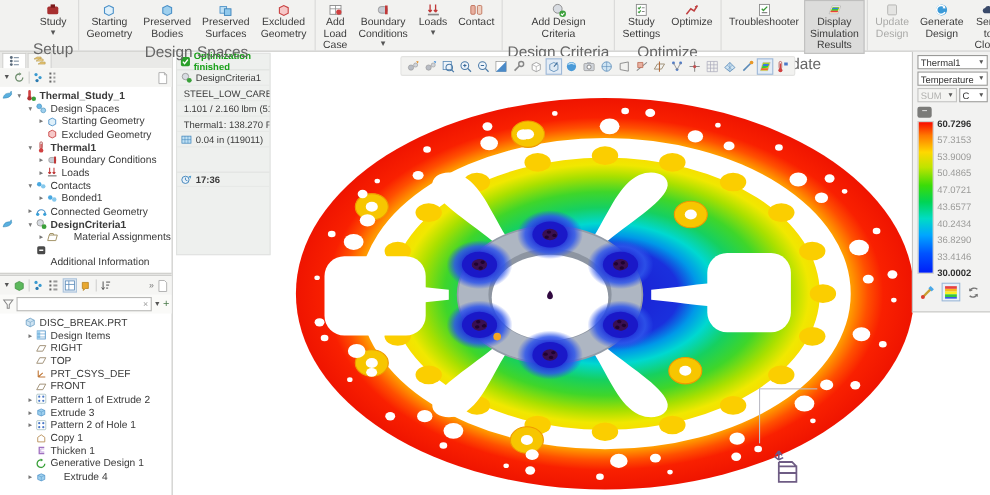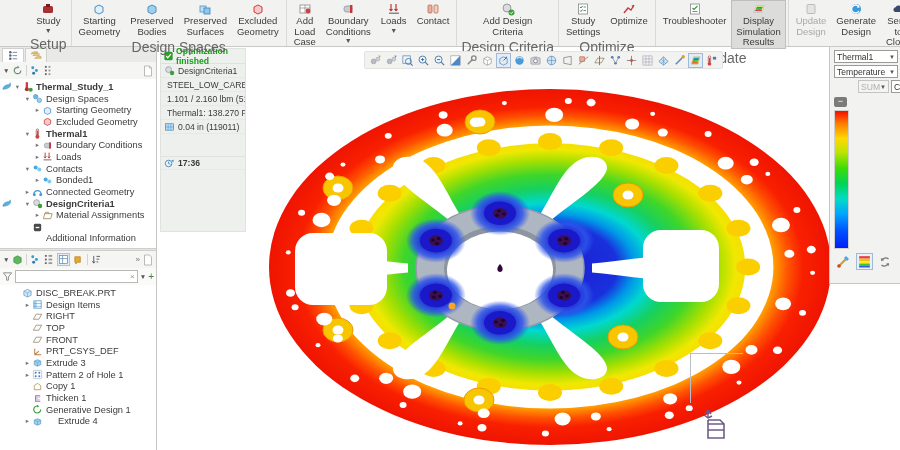--- a/index.html
+++ b/index.html
@@ -48,21 +48,21 @@
   #gfx-toolbar { position:absolute; left:364px; top:51px; height:18px; display:flex; align-items:center; gap:1px; padding:1px 3px; background:#f2f2f0; border:1px solid #e3e3e1; border-radius:2px; z-index:6; }
   .gbtn { width:15px; height:15px; display:flex; align-items:center; justify-content:center; border:1px solid transparent; }
   .gbtn.sel { border-color:#9fb9d8; background:#e3ecf6; }
 
   
   #right-panel { position:absolute; left:829px; top:47px; width:71px; height:237px; background:#f2f2f1; border-left:1px solid #c6c6c4; border-bottom:1px solid #c6c6c4; z-index:6; padding:3px 2px 0 4px; }
   .combo { height:13px; background:#fff; border:1px solid #9a9a98; display:flex; align-items:center; font-size:8.6px; color:#333; padding:0 2px; margin-bottom:2px; justify-content:space-between; }
   .combo .cv { overflow:hidden; white-space:nowrap; }
   .combo .caret { font-size:6px; }
   .combo.dis { color:#b0b0ae; background:#f4f4f2; border-color:#c4c4c2; }
-  .combo-row { display:flex; gap:2px;margin-left:24px; }
+  .combo-row { display:flex; gap:2px; }
   .minus-btn { width:13px; height:10px; background:#7b7b79; border-radius:2px; color:#fff; font-size:9px; line-height:8px; text-align:center; margin:2px 0 3px 0; }
   .legend-wrap { display:flex; gap:3px; }
   .grad-bar { width:15px; height:139px; border:1px solid #cfcfcd;
     background:linear-gradient(to bottom,#f80b00 0%,#ff7a00 9%,#ffd800 20%,#bfe400 30%,#3bdc08 42%,#00d455 53%,#00dcc4 64%,#00a6ff 75%,#0054ff 87%,#001ef8 100%); }
   .leg-vals { display:flex; flex-direction:column; justify-content:space-between; height:146px; margin-top:-3px; font-size:8.6px; color:#9b9b99; }
   .leg-vals div:first-child, .leg-vals div:last-child { color:#333; font-weight:bold; }
   .leg-icons { display:flex; align-items:center; gap:5px; margin-top:4px; padding-left:2px; }
 
   
   .corner-v { position:absolute; left:690px; top:353px; width:1px; height:50px; background:#bdbdc6; z-index:2; }
@@ -870,21 +870,21 @@
         <div class="trow">
           <span class="gut"></span>
           <span style="width: 20px;"></span>
           <span class="arr">▸</span>
           <span class="ic" style="height: 11px; width: 11px;">
             <svg viewBox="0 0 12 12">
               <path d="M1.5 9.5 L3 4 L11 4 L9.5 9.5 Z" fill="none" stroke="#9a8a5a" stroke-width="0.9"></path>
               <path d="M3 4 L3.8 2.5 L7 2.5 L7.6 4" fill="none" stroke="#9a8a5a" stroke-width="0.9"></path>
             </svg>
           </span>
-          <span style="margin-left: 3px;">Material Assignments</span>
+          <span style="margin-left: 14px;">Material Assignments</span>
         </div>
         <div class="trow">
           <span class="gut"></span>
           <span style="width: 10px;"></span>
           <span class="arr"></span>
           <span class="ic" style="height: 11px; width: 11px;">
             <svg viewBox="0 0 12 12">
               <rect x="2" y="2" width="8" height="8" rx="1.5" fill="#4a4a4a"></rect>
               <rect x="4" y="5.3" width="4" height="1.4" fill="#fff"></rect>
             </svg>
@@ -1008,35 +1008,50 @@
             </svg>
           </span>
           <span style="margin-left: 3px;">TOP</span>
         </div>
         <div class="trow">
           <span class="gut"></span>
           <span style="width: 10px;"></span>
           <span class="arr"></span>
           <span class="ic" style="height: 11px; width: 11px;">
             <svg viewBox="0 0 12 12">
+              <path d="M3 9.5 L3 3 M3 9.5 L10 9.5 M3 9.5 L7.5 5.5" stroke="#c07838" stroke-width="1.1" fill="none"></path>
+            </svg>
+          </span>
+          <span style="margin-left: 3px;">PRT_CSYS_DEF</span>
+        </div>
+        <div class="trow">
+          <span class="gut"></span>
+          <span style="width: 10px;"></span>
+          <span class="arr"></span>
+          <span class="ic" style="height: 11px; width: 11px;">
+            <svg viewBox="0 0 12 12">
               <path d="M1.5 9 L4.5 3.5 L10.5 3.5 L7.5 9 Z" fill="none" stroke="#9a8a70" stroke-width="0.9"></path>
             </svg>
           </span>
           <span style="margin-left: 3px;">FRONT</span>
         </div>
         <div class="trow">
           <span class="gut"></span>
           <span style="width: 10px;"></span>
-          <span class="arr"></span>
-          <span class="ic" style="height: 11px; width: 11px;">
-            <svg viewBox="0 0 12 12">
-              <path d="M3 9.5 L3 3 M3 9.5 L10 9.5 M3 9.5 L7.5 5.5" stroke="#c07838" stroke-width="1.1" fill="none"></path>
-            </svg>
-          </span>
-          <span style="margin-left: 3px;">PRT_CSYS_DEF</span>
+          <span class="arr">▸</span>
+          <span class="ic" style="height: 11px; width: 11px;">
+            <svg viewBox="0 0 12 12">
+              <rect x="1.5" y="1.5" width="9" height="9" rx="1" fill="#fff" stroke="#8aa" stroke-width="0.6"></rect>
+              <circle cx="4" cy="4" r="1.1" fill="#4a78c8"></circle>
+              <circle cx="8" cy="4" r="1.1" fill="#4a78c8"></circle>
+              <circle cx="4" cy="8" r="1.1" fill="#4a78c8"></circle>
+              <circle cx="8" cy="8" r="1.1" fill="#4a78c8"></circle>
+            </svg>
+          </span>
+          <span style="margin-left: 3px;">Pattern 1 of Extrude 2</span>
         </div>
         <div class="trow">
           <span class="gut"></span>
           <span style="width: 10px;"></span>
           <span class="arr">▸</span>
           <span class="ic" style="height: 11px; width: 11px;">
             <svg viewBox="0 0 12 12">
               <path d="M2.5 4.5 L6 3 L9.5 4.5 L9.5 8.5 L6 10 L2.5 8.5 Z" fill="#9fd0ee" stroke="#4a90c8" stroke-width="0.7"></path>
               <path d="M2.5 4.5 L6 6 L9.5 4.5 M6 6 L6 10" fill="none" stroke="#4a90c8" stroke-width="0.5"></path>
             </svg>
@@ -1193,20 +1208,32 @@
           <span class="caret">▼</span>
         </div>
       <div class="combo" style="width:26px">
           <span class="cv">C</span>
           <span class="caret">▼</span>
         </div>
     </div>
     <div class="minus-btn">−</div>
     <div class="legend-wrap">
       <div class="grad-bar"></div>
+      <div class="leg-vals" id="legend-values">
+          <div>60.7296</div>
+          <div>57.3153</div>
+          <div>53.9009</div>
+          <div>50.4865</div>
+          <div>47.0721</div>
+          <div>43.6577</div>
+          <div>40.2434</div>
+          <div>36.8290</div>
+          <div>33.4146</div>
+          <div>30.0002</div>
+        </div>
     </div>
     <div class="leg-icons">
       <span class="ic" style="width:15px;height:15px">
           <svg viewBox="0 0 15 15">
             <path d="M3 12 L11 4" stroke="#c8a030" stroke-width="2.2"></path>
             <path d="M10 2 L13 5 L11 7 L8 4 Z" fill="#4aa8e8"></path>
             <circle cx="3" cy="12" r="1.8" fill="#d84030"></circle>
           </svg>
         </span>
       <span class="ic" style="width:17px;height:17px;border:1px solid #9fb9d8;background:#e9f0f8">

